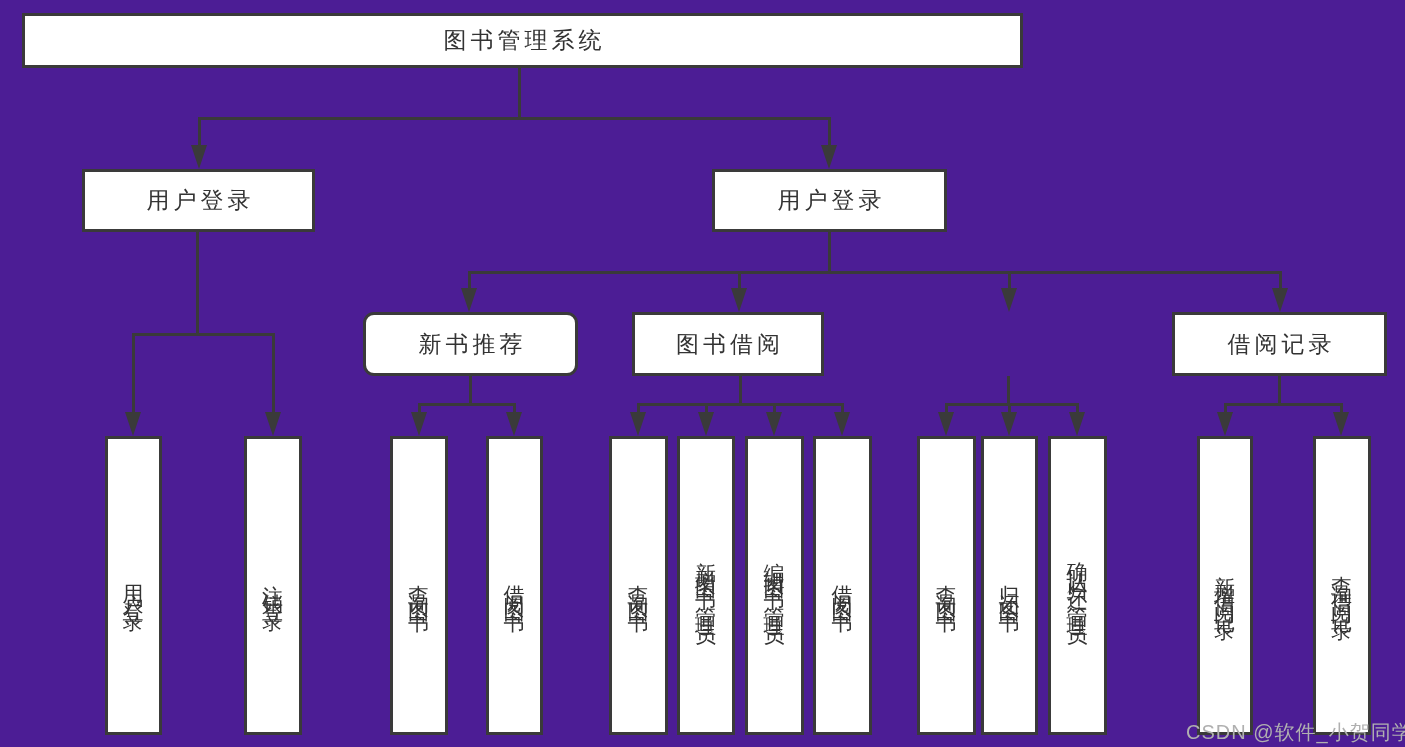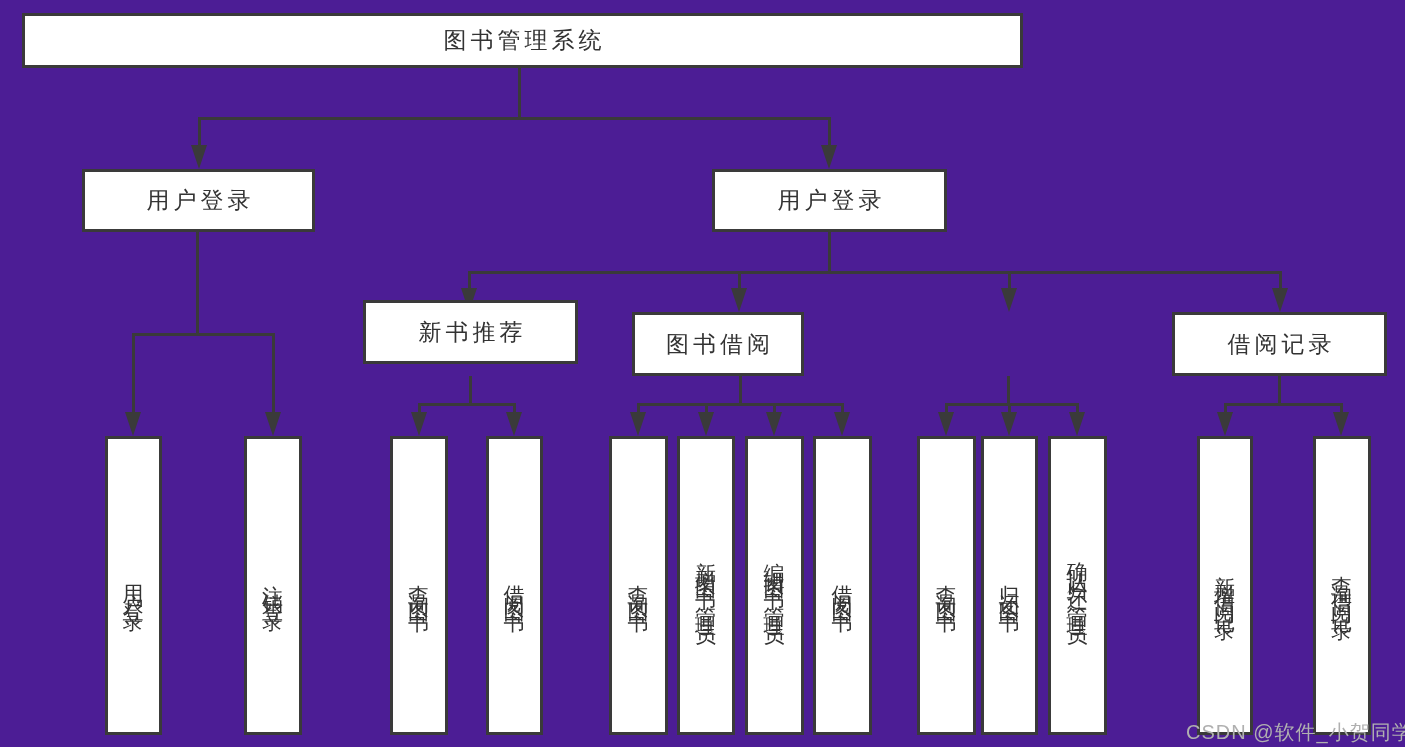--- a/index.html
+++ b/index.html
@@ -57,22 +57,22 @@
   <div class="hline" style="left:468px;top:271px;width:813px;"></div>
   <div class="vline" style="left:468px;top:271px;height:20px;"></div>
   <div class="ahead" style="left:461px;top:288px;"></div>
   <div class="vline" style="left:738px;top:271px;height:20px;"></div>
   <div class="ahead" style="left:731px;top:288px;"></div>
   <div class="vline" style="left:1008px;top:271px;height:20px;"></div>
   <div class="ahead" style="left:1001px;top:288px;"></div>
   <div class="vline" style="left:1279px;top:271px;height:20px;"></div>
   <div class="ahead" style="left:1272px;top:288px;"></div>
 
-  <div class="box hbox" style="left:363px;top:300px;width:215px;height:64px;">新书推荐</div>
-  <div class="box hbox" style="left:632px;top:312px;width:172px;height:64px;text-align:right;">图书借阅</div>
+  <div class="box hbox" style="left:363px;top:312px;width:215px;height:64px;border-radius:11px;">新书推荐</div>
+  <div class="box hbox" style="left:632px;top:312px;width:192px;height:64px;text-align:right;">图书借阅</div>
   <div class="box hbox" style="left:1172px;top:312px;width:215px;height:64px;">借阅记录</div>
 
   <div class="vline" style="left:469px;top:376px;height:30px;"></div>
   <div class="hline" style="left:418px;top:403px;width:98px;"></div>
   <div class="vline" style="left:418px;top:403px;height:14px;"></div>
   <div class="ahead" style="left:411px;top:412px;"></div>
   <div class="vline" style="left:513px;top:403px;height:14px;"></div>
   <div class="ahead" style="left:506px;top:412px;"></div>
 
   <div class="vline" style="left:739px;top:376px;height:30px;"></div>

